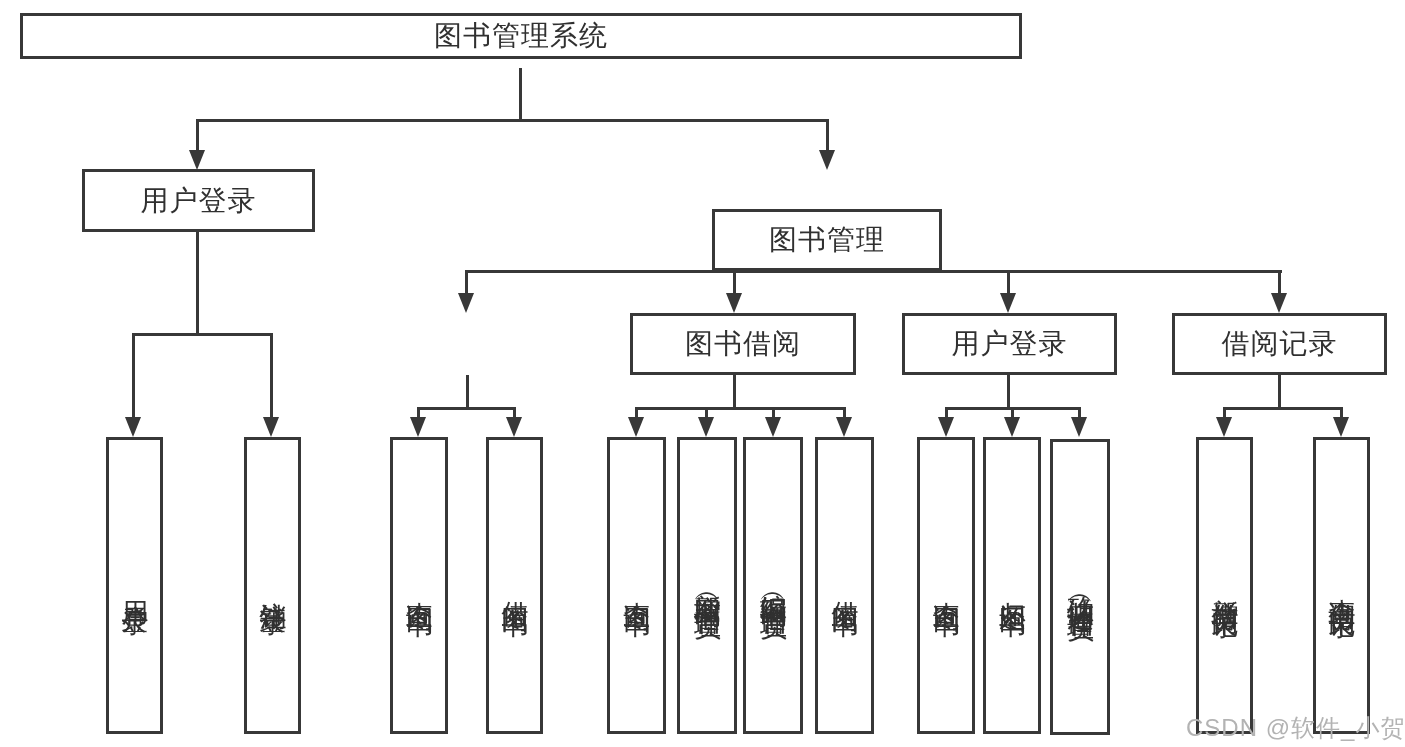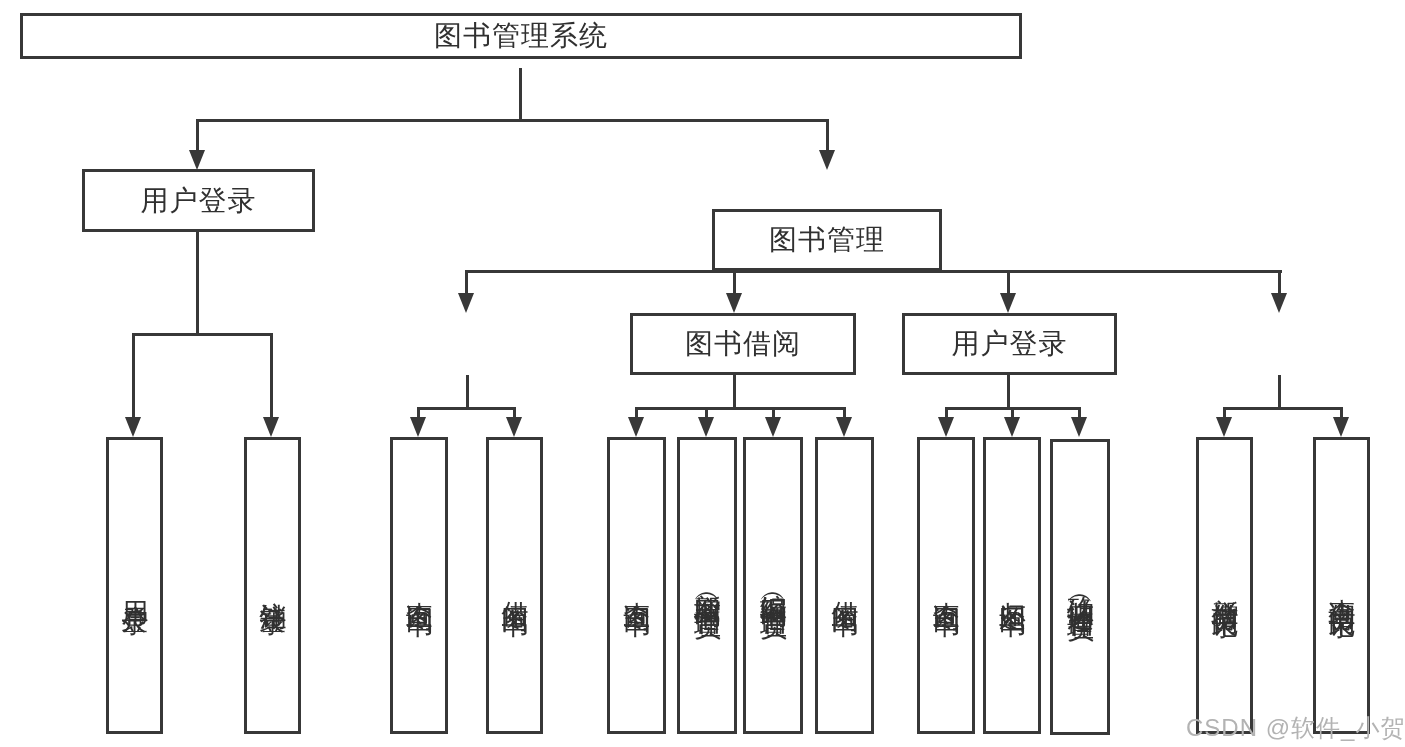--- a/index.html
+++ b/index.html
@@ -101,20 +101,23 @@
   <div class="arrowhead" style="left:1000px; top:293px;"></div>
   <div class="line" style="left:1278px; top:270px; width:3px; height:25px;"></div>
   <div class="arrowhead" style="left:1271px; top:293px;"></div>
 
   <div class="box" style="left:630px; top:313px; width:226px; height:62px;">
     <span>图书借阅</span>
   </div>
   <div class="box" style="left:902px; top:313px; width:215px; height:62px;">
     <span>用户登录</span>
   </div>
+  <div class="box" style="left:1172px; top:313px; width:215px; height:62px;">
+    <span>借阅记录</span>
+  </div>
 
   <div class="line" style="left:466px; top:375px; width:3px; height:34px;"></div>
   <div class="line" style="left:417px; top:407px; width:99px; height:3px;"></div>
   <div class="line" style="left:417px; top:407px; width:3px; height:13px;"></div>
   <div class="arrowhead" style="left:410px; top:417px;"></div>
   <div class="line" style="left:513px; top:407px; width:3px; height:13px;"></div>
   <div class="arrowhead" style="left:506px; top:417px;"></div>
 
   <div class="line" style="left:733px; top:375px; width:3px; height:34px;"></div>
   <div class="line" style="left:635px; top:407px; width:210px; height:3px;"></div>

